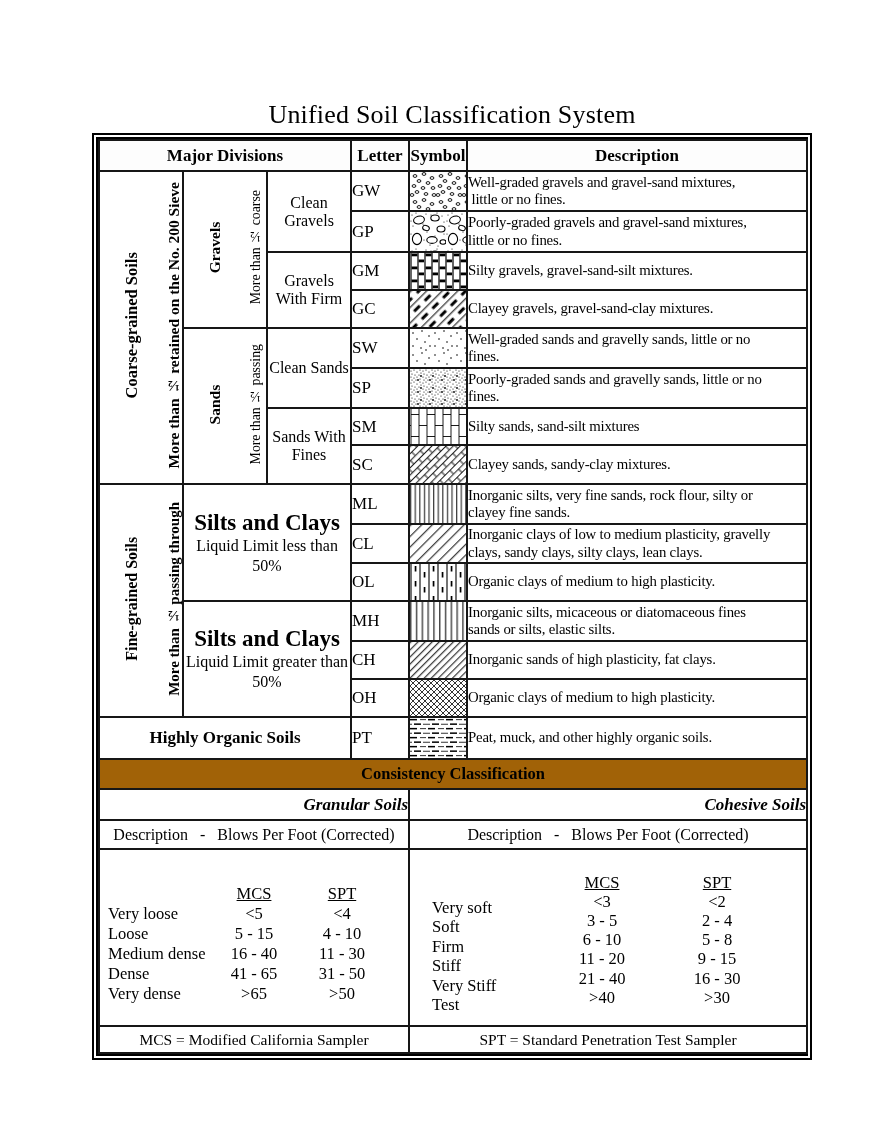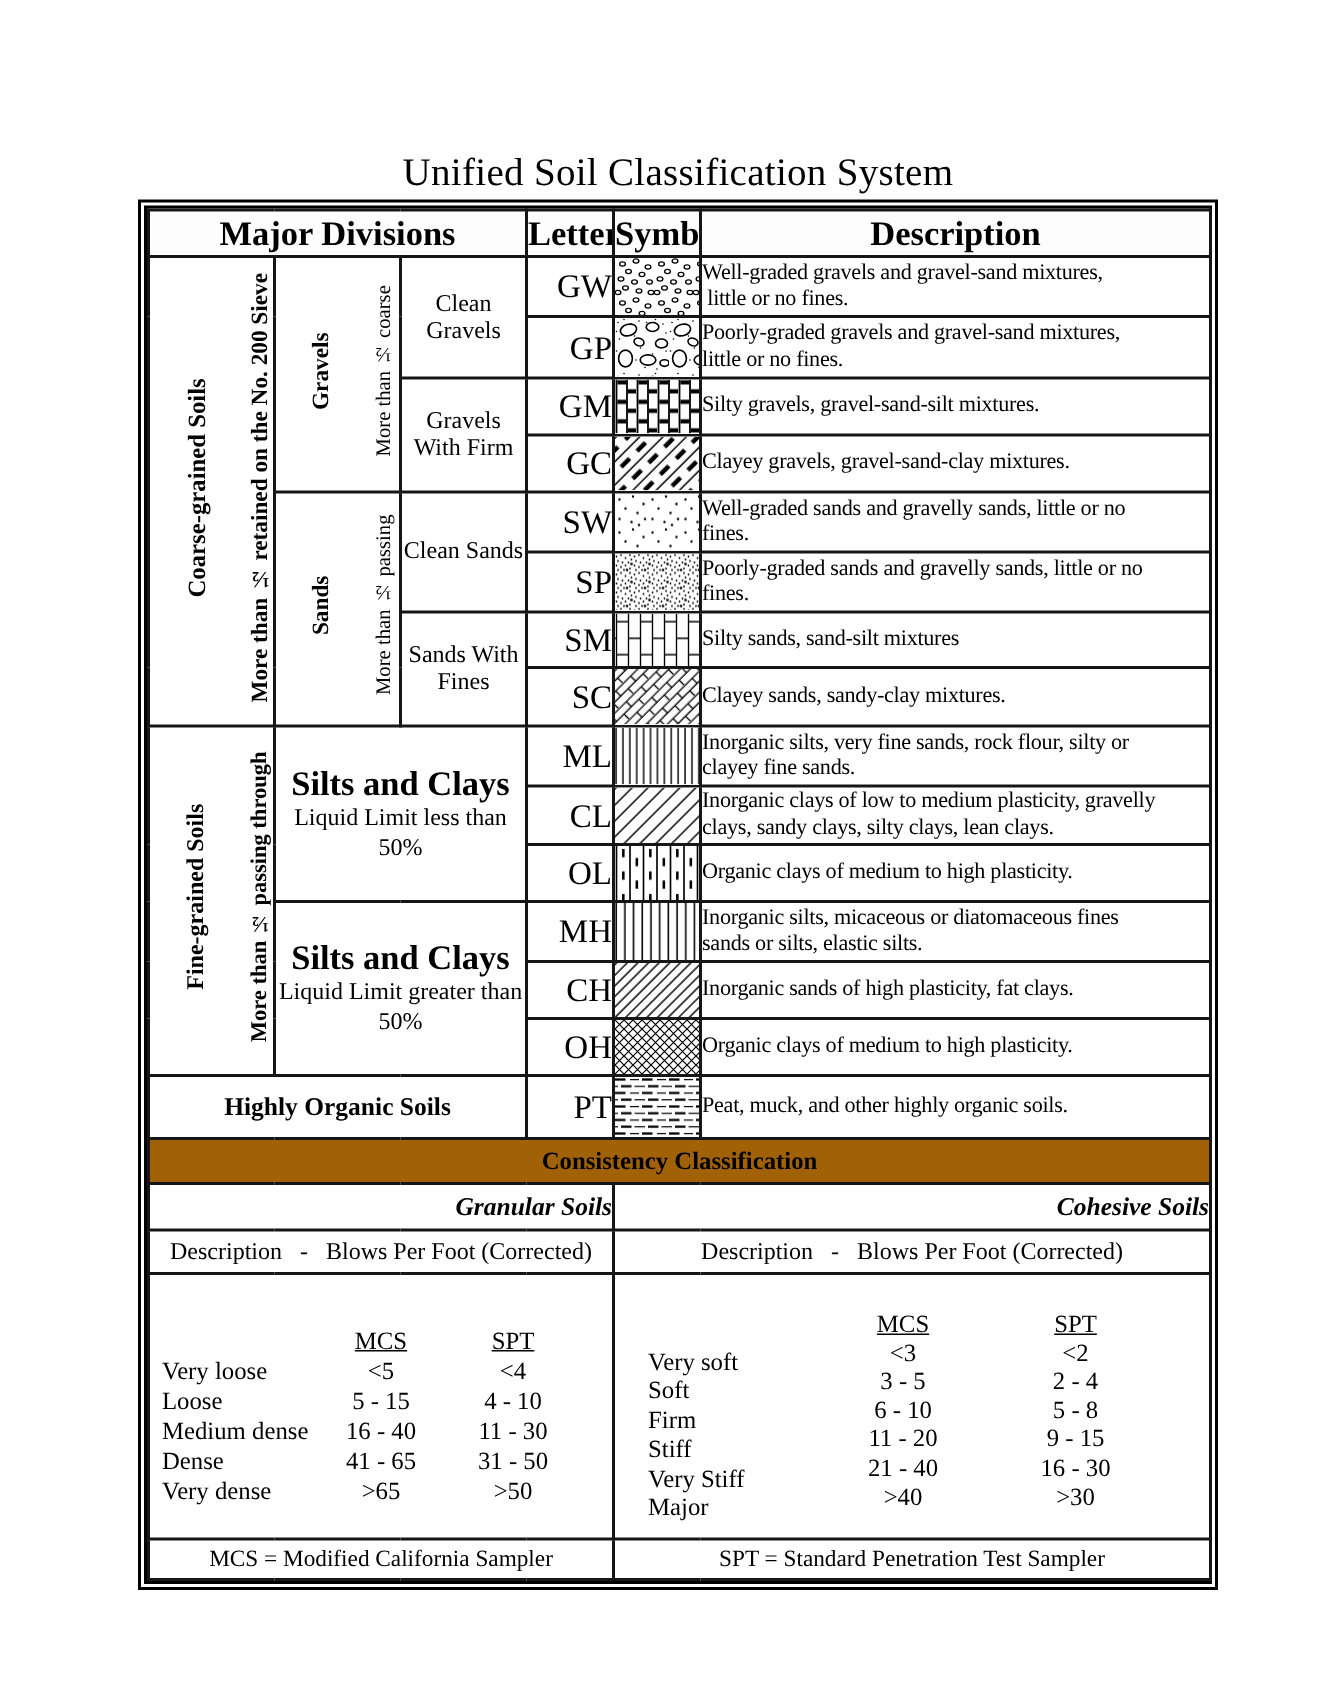--- a/index.html
+++ b/index.html
@@ -8,37 +8,37 @@
   .page{position:relative;width:879px;height:1137px;overflow:hidden;background:#fff;}
   .doc-title{position:absolute;left:92px;top:100px;width:720px;text-align:center;
              font-size:26px;letter-spacing:.2px;}
   .tablewrap{position:absolute;left:92px;top:133px;width:708px;border:6px double #000;background:#fff;}
   table.usc{border-collapse:collapse;table-layout:fixed;width:708px;}
   table.usc td{border:2px solid #161616;padding:0;vertical-align:middle;overflow:hidden;}
   
   .rh31{height:31px}.rh30{height:30px}.rh29{height:29px}.rh27{height:27px}
   .r37{height:37px}.r38{height:38px}.r39{height:39px}.r40{height:40px}
   .r41{height:41px}.r42{height:42px}.r177{height:177px}
-  .hdr{font-weight:bold;font-size:23px;text-align:center;background:#fdfdfd;}
+  .hdr{font-weight:bold;font-size:17px;text-align:center;background:#fdfdfd;}
   .vcell{text-align:center;}
   .vert{writing-mode:vertical-rl;transform:rotate(180deg);display:inline-block;
         white-space:pre-line;line-height:1.22;}
   .vert span{display:block;margin:0 2px;}
   .vt-coarse{font-weight:bold;font-size:16.5px}
   .vs-coarse{font-weight:bold;font-size:15.5px}
   .vt-sub{font-weight:bold;font-size:15.5px}
   .vs-sub{font-size:13.8px}
   .vt-fine{font-weight:bold;font-size:16px}
   .vs-fine{font-weight:bold;font-size:15px}
   .sub{text-align:center;font-size:16px;padding:0 4px;}
   .silts{text-align:center;}
   .st{display:block;font-weight:bold;font-size:23px;}
   .ss{display:block;font-size:16px;white-space:pre-line;line-height:1.25;}
   .organic{text-align:center;font-weight:bold;font-size:17px;}
-  .let{text-align:right;font-size:22px;}
+  .let{text-align:left;font-size:17px;}
   .symtd{position:relative;background:#fff;}
   .symwrap{position:absolute;inset:0;}
   .sym{display:block;width:100%;height:100%;}
   .desc{font-size:14.8px;letter-spacing:-0.2px;line-height:1.18;padding:1px 3px;
         white-space:pre;text-align:left;}
   .band{background:#a16207;text-align:center;font-weight:bold;font-size:16.5px;}
   .gctitle{text-align:right;font-weight:bold;font-style:italic;font-size:17px;}
   .gclabel{text-align:center;font-size:16px;white-space:pre;}
   .datacell{vertical-align:top;}
   .mini{display:flex;padding-top:12px;font-size:16.5px;}
@@ -491,21 +491,21 @@
           </div>
         </td>
         <td colspan="2" class="datacell">
           <div class="mini mini-c">
             <div class="mcol c-labels">
               <span>Very soft</span>
               <span>Soft</span>
               <span>Firm</span>
               <span>Stiff</span>
               <span>Very Stiff</span>
-              <span>Major</span>
+              <span>Test</span>
             </div>
             <div class="mcol c-mcs">
               <span class="mh">MCS</span>
               <span>&lt;3</span>
               <span>3 - 5</span>
               <span>6 - 10</span>
               <span>11 - 20</span>
               <span>21 - 40</span>
               <span>&gt;40</span>
             </div>

